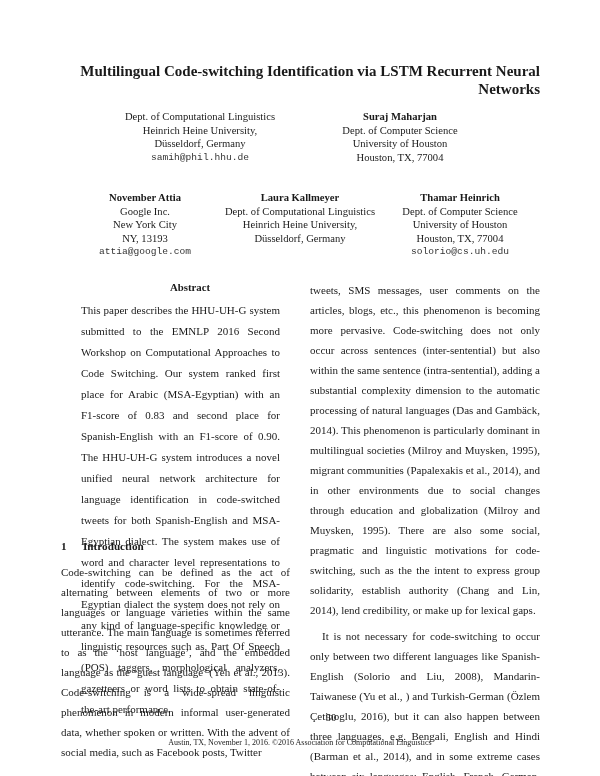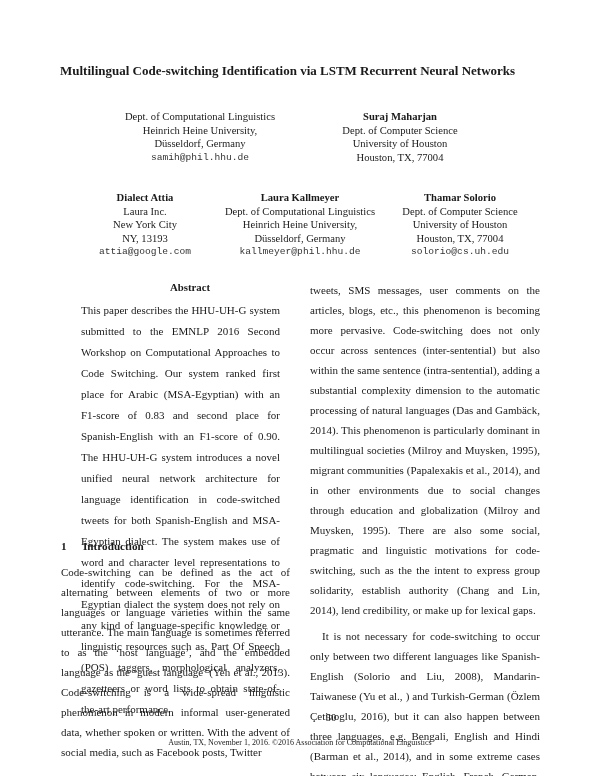--- a/index.html
+++ b/index.html
@@ -1,19 +1,19 @@
 <!DOCTYPE html>
 <html><head>
 <meta charset="utf-8">
 <style>
   html, body { margin: 0; padding: 0; background: #ffffff; }
   body { width: 600px; height: 776px; position: relative; overflow: hidden;
          font-family: "Liberation Serif", serif; color: #1a1a1a; }
-  .title { position: absolute; left: 60px; top: 62px; width: 480px; text-align: left;
-           font-weight: bold; font-size: 13px; line-height: 18px; }
+  .title { position: absolute; left: 60px; top: 62px; width: 480px; text-align: right;
+           font-weight: bold; font-size: 15px; line-height: 18px; }
   .author { position: absolute; text-align: center; font-size: 10.6px; line-height: 13.6px; }
   .author .name { font-weight: bold; }
   .author .email { font-family: "Liberation Mono", monospace; font-size: 9.6px; color: #333; }
   .col { position: absolute; font-size: 11px; line-height: 20px; text-align: justify; }
   .col p { margin: 0; }
   .abstract-head { position: absolute; left: 80px; top: 281px; width: 220px; text-align: center;
                    font-weight: bold; font-size: 10.8px; }
   .abstract { left: 81px; top: 300px; width: 199px; font-size: 11px; line-height: 21px; }
   .sec-head { position: absolute; left: 61px; top: 540px; font-weight: bold; font-size: 11.2px; }
   .sec-head .num { display: inline-block; width: 22px; }
@@ -37,35 +37,34 @@
   <div class="email">samih@phil.hhu.de</div>
 </div>
 <div class="author" style="left:300px; top:110px; width:200px;">
   <div class="name">Suraj Maharjan</div>
   <div>Dept. of Computer Science</div>
   <div>University of Houston</div>
   <div>Houston, TX, 77004</div>
 </div>
 
 <div class="author" style="left:80px; top:191px; width:130px;">
-  <div class="name">Dialect Attia</div>
-  <div>Laura Inc.</div>
+  <div class="name">November Attia</div>
+  <div>Google Inc.</div>
   <div>New York City</div>
   <div>NY, 13193</div>
   <div class="email">attia@google.com</div>
 </div>
 <div class="author" style="left:210px; top:191px; width:180px;">
   <div class="name">Laura Kallmeyer</div>
   <div>Dept. of Computational Linguistics</div>
   <div>Heinrich Heine University,</div>
   <div>Düsseldorf, Germany</div>
-  <div class="email">kallmeyer@phil.hhu.de</div>
 </div>
 <div class="author" style="left:385px; top:191px; width:150px;">
-  <div class="name">Thamar Solorio</div>
+  <div class="name">Thamar Heinrich</div>
   <div>Dept. of Computer Science</div>
   <div>University of Houston</div>
   <div>Houston, TX, 77004</div>
   <div class="email">solorio@cs.uh.edu</div>
 </div>
 
 <div class="abstract-head">Abstract</div>
 <div class="col abstract">
   <p>This paper describes the HHU-UH-G system submitted to the EMNLP 2016 Second Workshop on Computational Approaches to Code Switching. Our system ranked first place for Arabic (MSA-Egyptian) with an F1-score of 0.83 and second place for Spanish-English with an F1-score of 0.90. The HHU-UH-G system introduces a novel unified neural network architecture for language identification in code-switched tweets for both Spanish-English and MSA-Egyptian dialect. The system makes use of word and character level representations to identify code-switching. For the MSA-Egyptian dialect the system does not rely on any kind of language-specific knowledge or linguistic resources such as, Part Of Speech (POS) taggers, morphological analyzers, gazetteers or word lists to obtain state-of-the-art performance.</p>
 </div>

